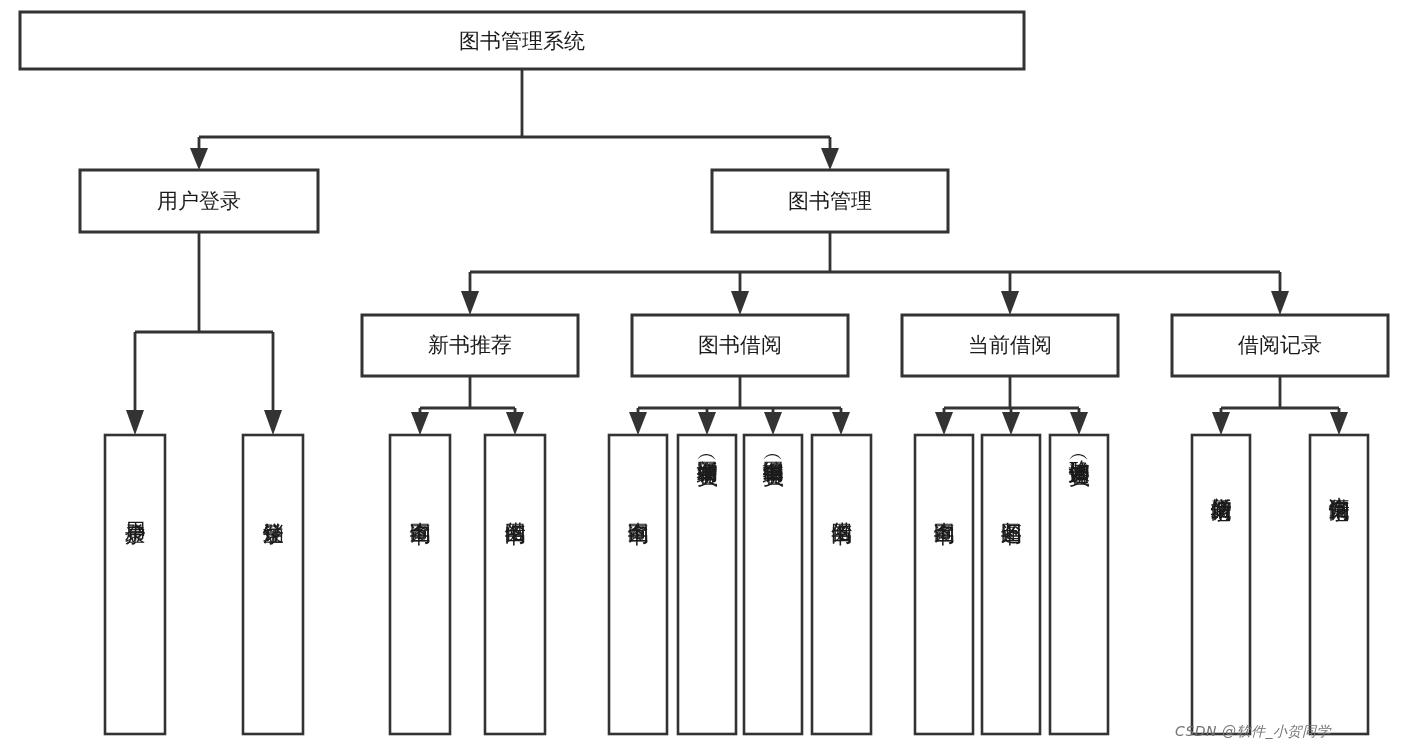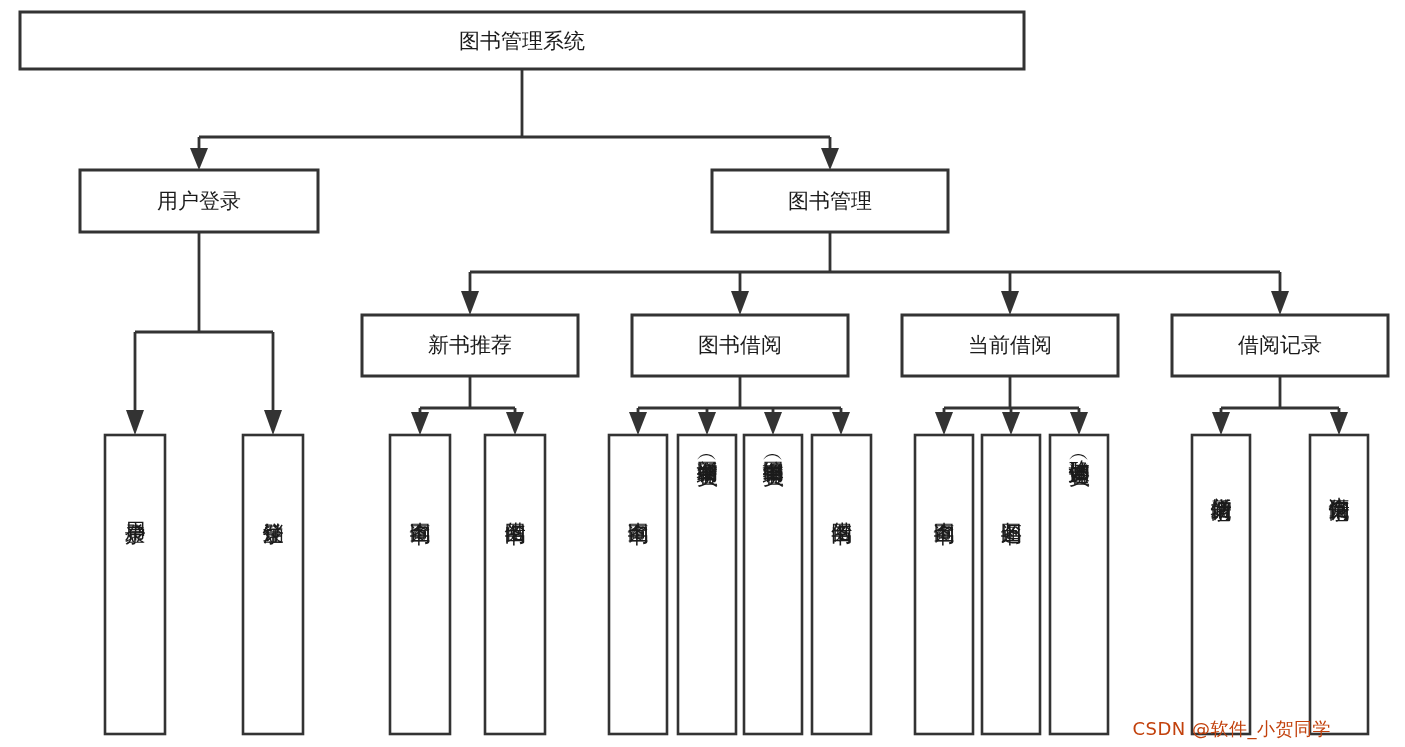--- a/index.html
+++ b/index.html
@@ -68,24 +68,25 @@
     line-height: 1.08;
     color: #1b1b1b;
     white-space: nowrap;
     letter-spacing: 1px;
   }
   .watermark {
     position: absolute;
     right: 8px;
     bottom: 6px;
     font-family: "DejaVu Sans", "Liberation Sans", sans-serif;
-    font-size: 18px;
-    color: #c2410c;
+    font-size: 14px;
+    color: #737373;
     white-space: nowrap;
     letter-spacing: 0.5px;
+    font-style: italic;
   }
 </style>
 </head>
 <body>
 
 <div id="diagram-root">
 
   <svg class="flow" viewBox="0 0 1405 747">
 
     <g>

